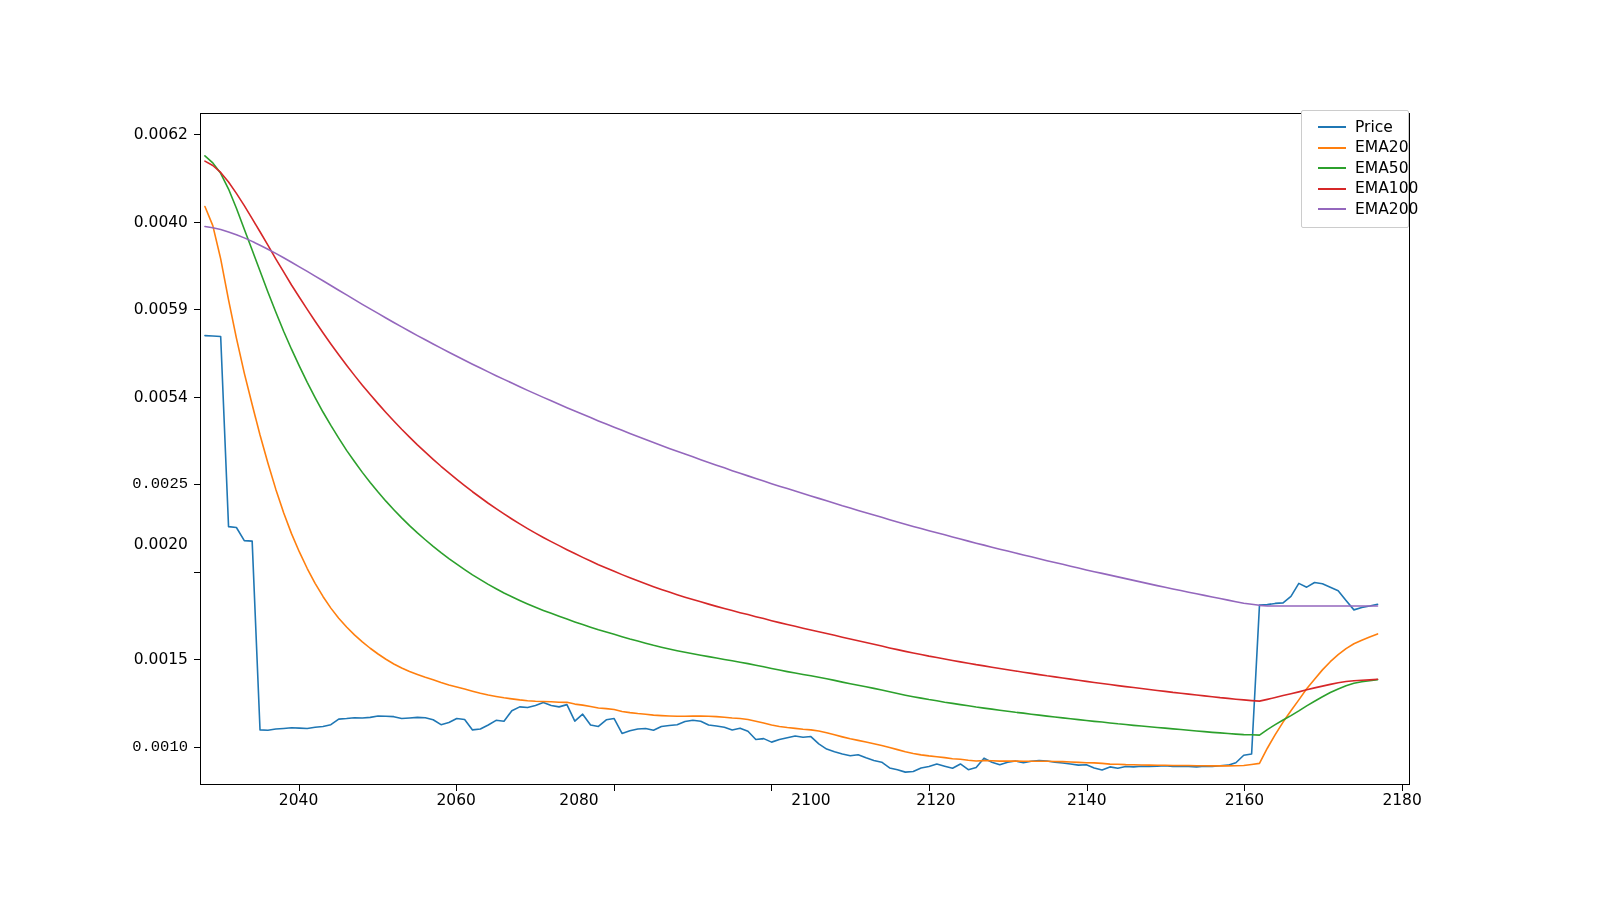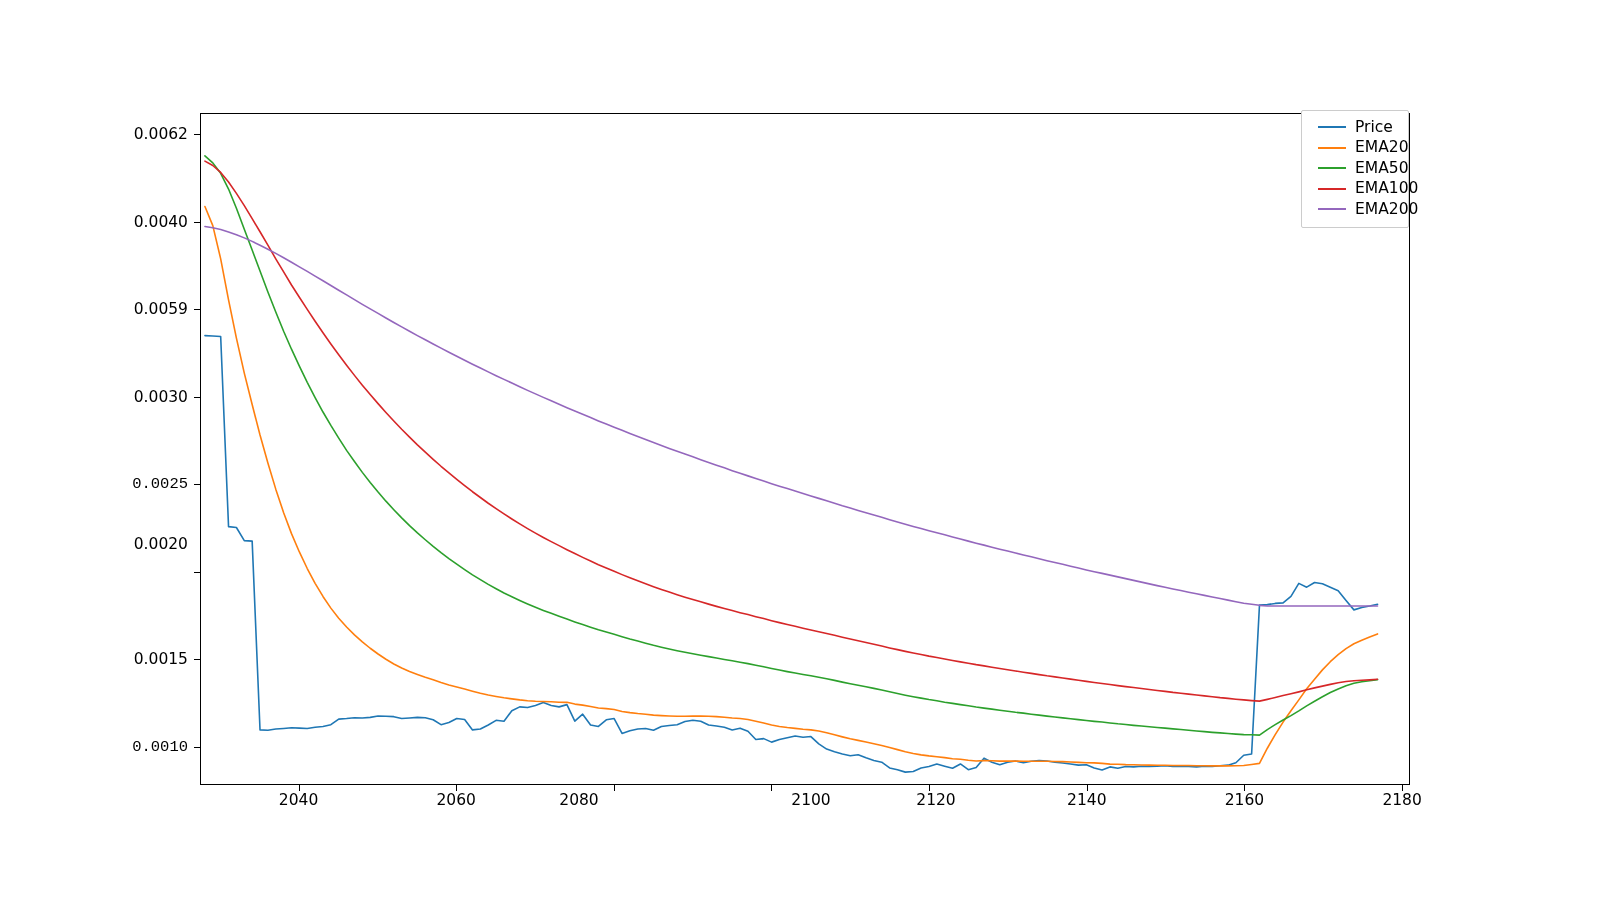--- a/index.html
+++ b/index.html
@@ -98,21 +98,21 @@
 </head>
 <body>
 
 <div id="figure">
 
   <div id="y-tick-labels">
       <div class="tick-label ytick-label" style="top: 746.5px; font-family: Liberation Mono, monospace;">0.0010</div>
       <div class="tick-label ytick-label" style="top: 659px;">0.0015</div>
       <div class="tick-label ytick-label" style="top: 544px; text-align: right;">0.0020</div>
       <div class="tick-label ytick-label" style="top: 484px; font-family: Liberation Mono, monospace;">0.0025</div>
-      <div class="tick-label ytick-label" style="top: 396.5px;">0.0030</div>
+      <div class="tick-label ytick-label" style="top: 396.5px;">0.0054</div>
       <div class="tick-label ytick-label" style="top: 309px;">0.0059</div>
       <div class="tick-label ytick-label" style="top: 221.5px;">0.0040</div>
       <div class="tick-label ytick-label" style="top: 134px;">0.0062</div>
     </div>
   <div id="x-tick-labels">
       <div class="tick-label xtick-label" style="left: 298.534px;">2040</div>
       <div class="tick-label xtick-label" style="left: 456.189px;">2060</div>
       <div class="tick-label xtick-label" style="left: 579px;">2080</div>
       <div class="tick-label xtick-label" style="left: 771px; margin-left: 40px;">2100</div>
       <div class="tick-label xtick-label" style="left: 936px;">2120</div>

